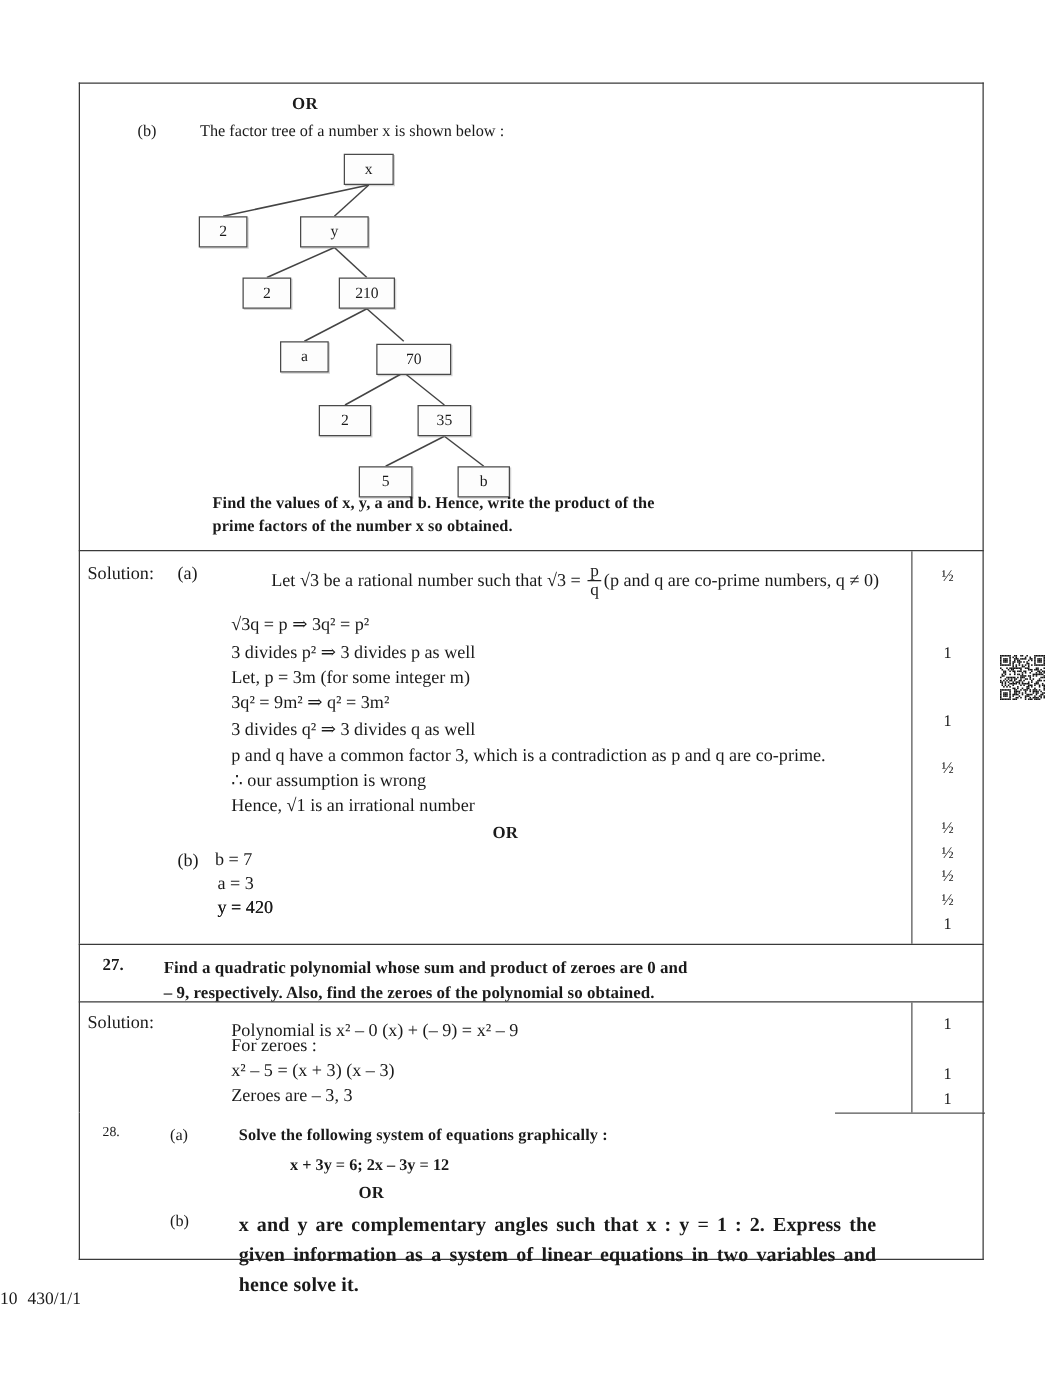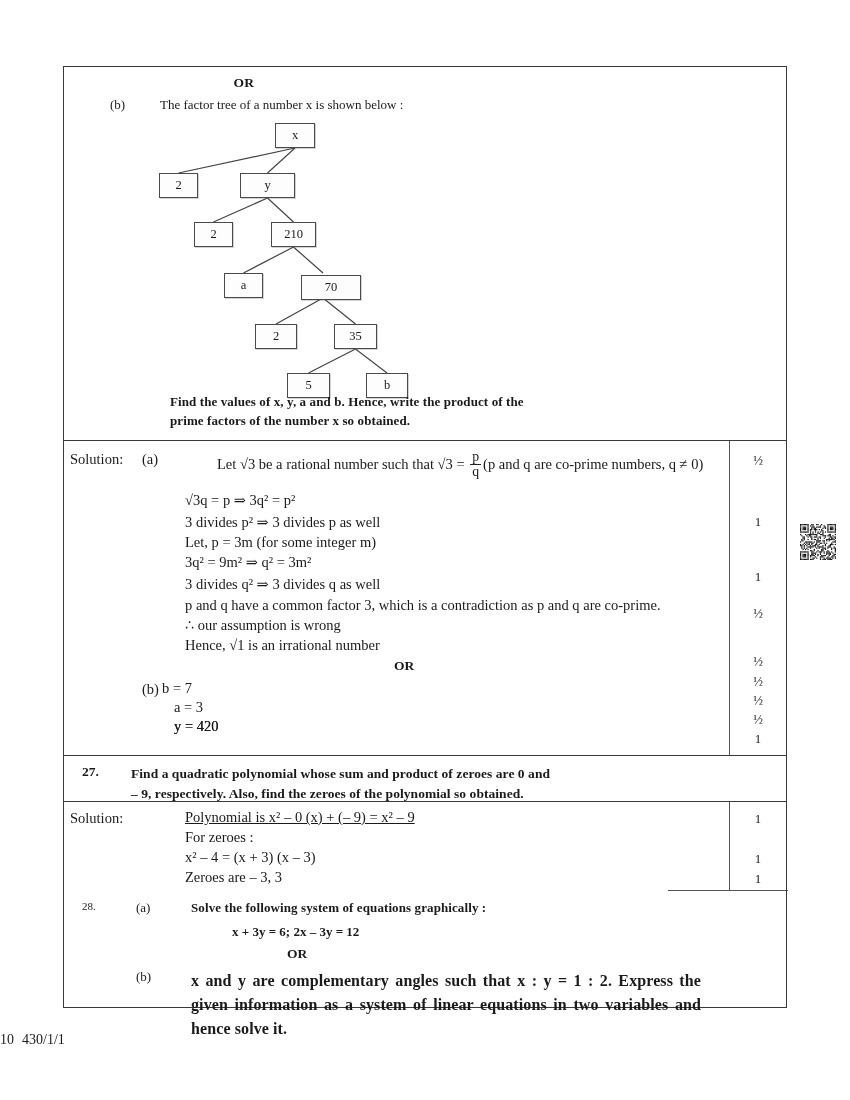--- a/index.html
+++ b/index.html
@@ -309,21 +309,21 @@
       <div class="body-txt" style="left:121px; top:114px;">3q² = 9m²        ⇒ q² = 3m²</div>
       <div class="body-txt" style="left:121px; top:136px;">3 divides q² ⇒  3 divides q as well</div>
       <div class="body-txt" style="left:121px; top:157px;">p and q have a common factor 3, which is a contradiction as p and q are co-prime.</div>
       <div class="body-txt" style="left:121px; top:177px;">∴  our assumption is wrong</div>
       <div class="body-txt" style="left:121px; top:197px;">Hence, √1 is an irrational number</div>
 
       <div class="body-txt" style="left:330px; top:218px; font-weight:bold; font-size:13.5px;">OR</div>
 
       <div class="sol-label" style="left:78px; top:240px;">(b)</div>
 
-      <div class="body-txt" style="left:98px; top:240px;">b = 7</div>
+      <div class="body-txt" style="left:108px; top:240px;">b = 7</div>
       <div class="body-txt" style="left:110px; top:259px;">a = 3</div>
       <div class="body-txt" style="left:110px; top:278px;">y = 420</div>
 
       <div class="body-txt" style="left:110px; top:278px;">y = 420</div>
 
       <div class="marks" style="top:12px;">½</div>
       <div class="marks" style="top:73px;">1</div>
       <div class="marks" style="top:128px;">1</div>
       <div class="marks" style="top:165px;">½</div>
       <div class="marks" style="top:213px;">½</div>
@@ -340,23 +340,23 @@
         <div>– 9, respectively. Also, find the zeroes of the polynomial so obtained.</div>
       </div>
     </div>
 
     <div class="blk topline" id="sol27">
       <div class="mark-col-line"></div>
       <div class="partial-bottom"></div>
 
       <div class="sol-label" style="left:6px; top:8px;">Solution:</div>
 
-      <div class="body-txt" style="left:121px; top:8px;text-decoration:underline;">Polynomial is  x² – 0 (x) + (– 9) = x² – 9</div>
+      <div class="body-txt" style="left:121px; top:16px;">Polynomial is  x² – 0 (x) + (– 9) = x² – 9</div>
       <div class="body-txt" style="left:121px; top:28px;">For zeroes :</div>
-      <div class="body-txt" style="left:121px; top:48px;">x² – 4 = (x + 3) (x – 3)</div>
+      <div class="body-txt" style="left:121px; top:48px;">x² – 5 = (x + 3) (x – 3)</div>
       <div class="body-txt" style="left:121px; top:68px;">Zeroes are  – 3, 3</div>
 
       <div class="marks" style="top:9px;">1</div>
       <div class="marks" style="top:49px;">1</div>
       <div class="marks" style="top:69px;">1</div>
     </div>
 
     <div class="blk botline" id="q28">
       <div class="qlabel" id="q28-num">28.</div>
       <div class="qlabel" id="q28-a">(a)</div>

